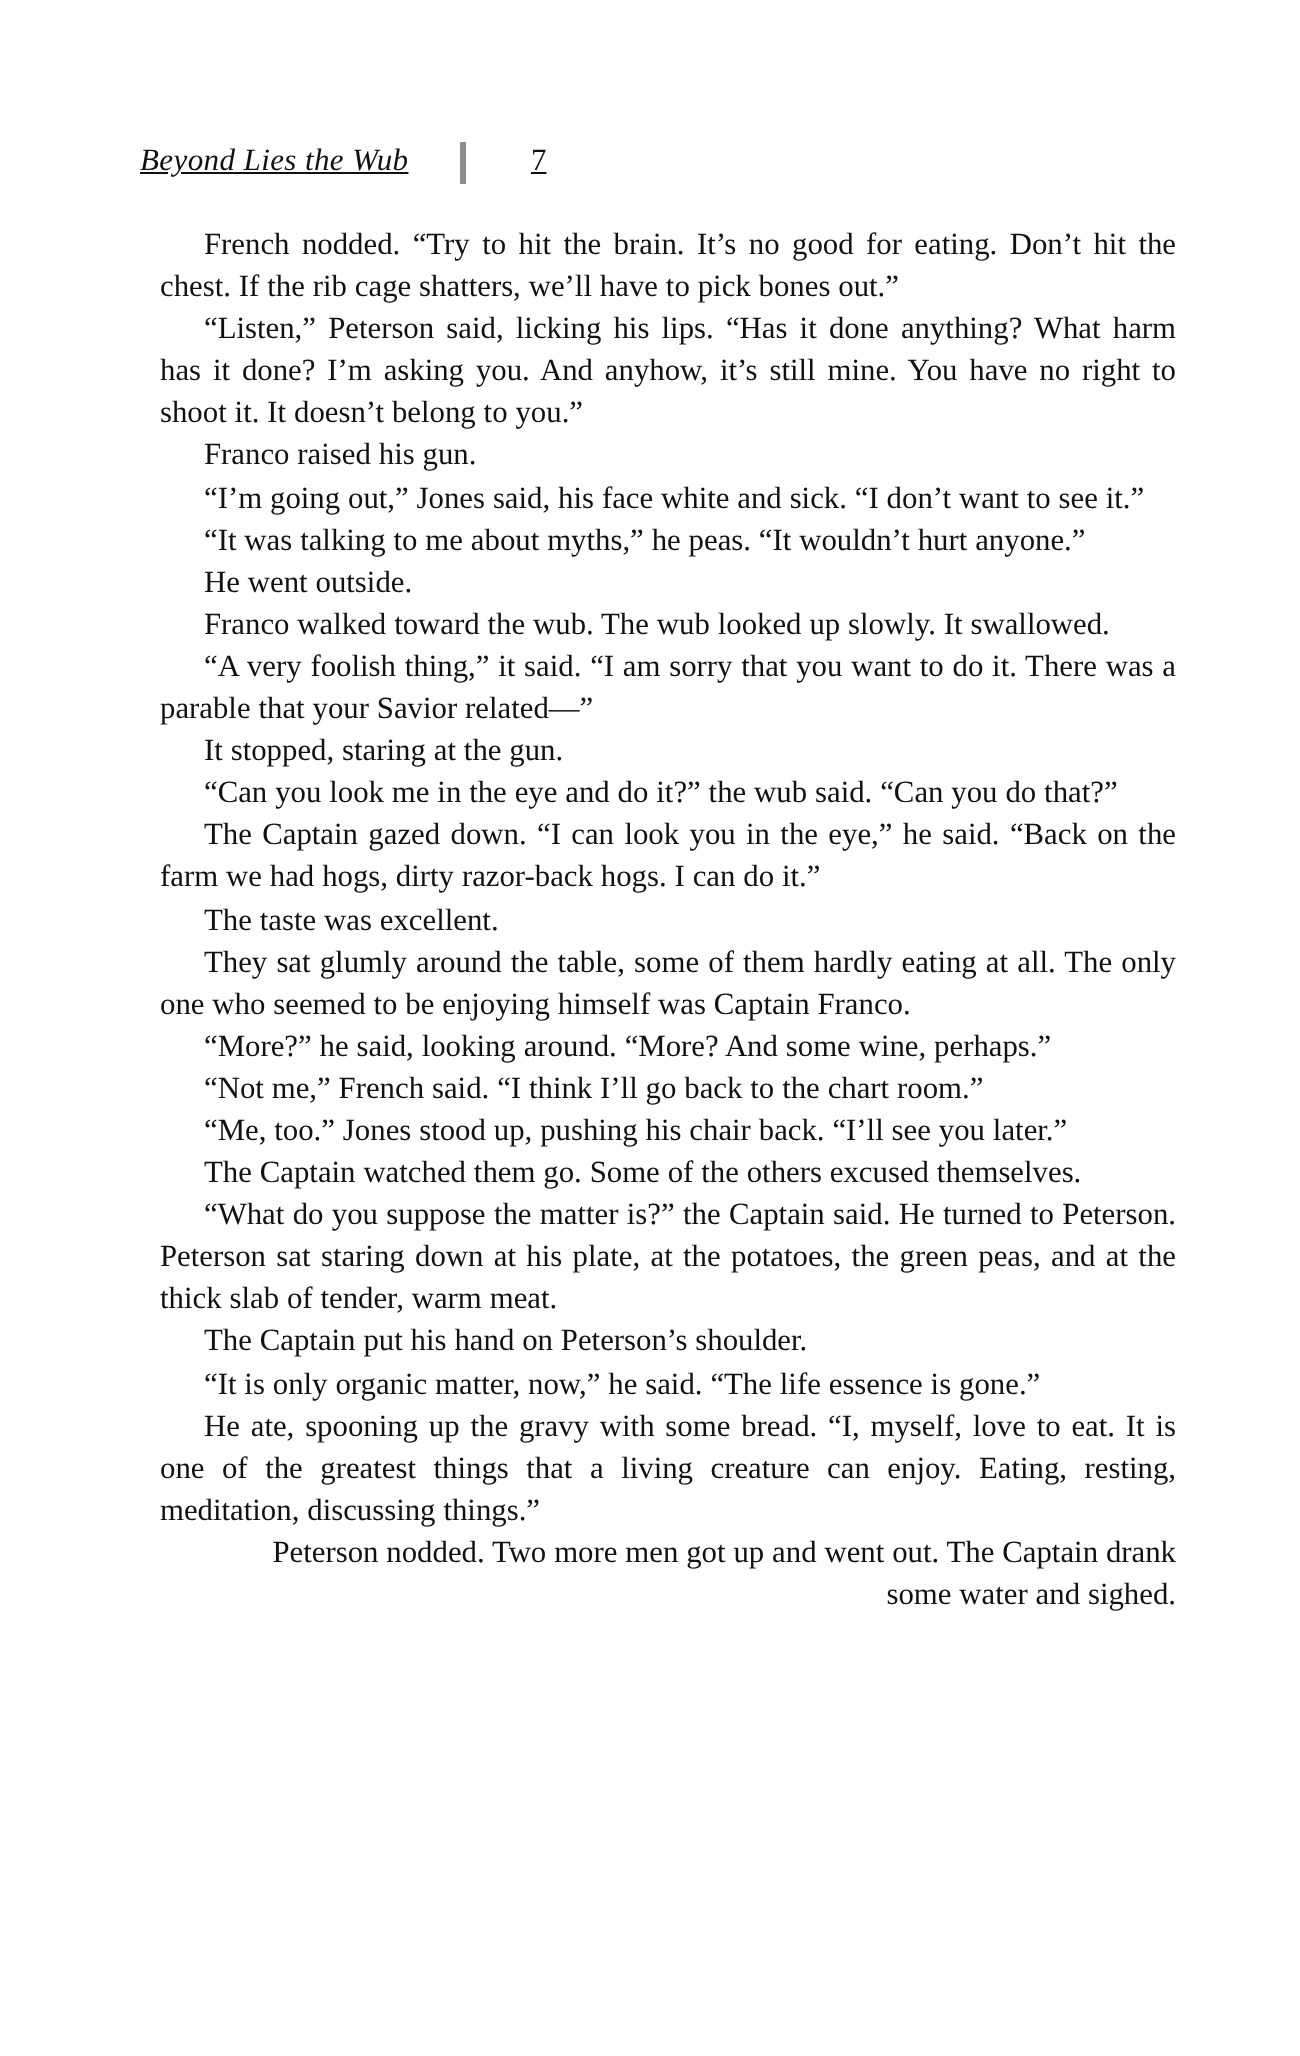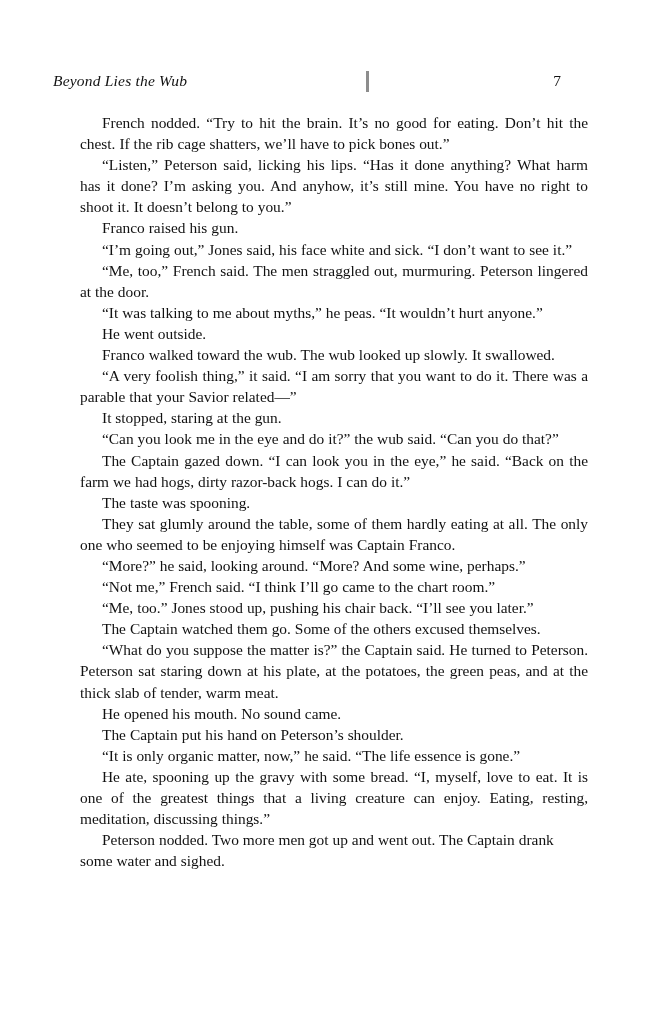--- a/index.html
+++ b/index.html
@@ -18,27 +18,28 @@
     position: relative;
     width: 650px;
     height: 1028px;
     background: #ffffff;
     box-sizing: border-box;
     overflow: hidden;
   }
   
   .running-head {
     position: absolute;
-    left: 53px;
+    left: 70px;
     top: 68px;
     width: 508px;
     height: 26px;
     display: flex;
     align-items: center;
-    justify-content: space-between;
+    justify-content: flex-start;
+    text-decoration: underline;
   }
   .running-head .title {
     font-style: italic;
     font-size: 15.5px;
     letter-spacing: 0.2px;
     color: #111111;
     white-space: nowrap;
   }
   .running-head .rule {
     width: 3px;
@@ -65,54 +66,52 @@
     margin: 0;
     font-size: 15.4px;
     line-height: 21.1px;
     text-align: justify;
     text-indent: 22px;
     hyphens: none;
     -webkit-hyphens: none;
     word-spacing: 0.1px;
   }
   .textblock p:last-child {
-    text-align: left;
+    text-align: right;
   }
 </style>
 </head>
 <body>
 
 <div class="page">
 
   <div class="running-head">
     <span class="title">Beyond Lies the Wub</span>
     <span class="rule"></span>
     <span class="folio">7</span>
   </div>
 
   <div class="textblock">
       <p>French nodded. “Try to hit the brain. It’s no good for eating. Don’t hit the chest. If the rib cage shatters, we’ll have to pick bones out.”</p>
       <p>“Listen,” Peterson said, licking his lips. “Has it done anything? What harm has it done? I’m asking you. And anyhow, it’s still mine. You have no right to shoot it. It doesn’t belong to you.”</p>
       <p>Franco raised his gun.</p>
       <p>“I’m going out,” Jones said, his face white and sick. “I don’t want to see it.”</p>
-      <p>“Me, too,” French said. The men straggled out, murmuring. Peterson lingered at the door.</p>
       <p>“It was talking to me about myths,” he peas. “It wouldn’t hurt anyone.”</p>
       <p>He went outside.</p>
       <p>Franco walked toward the wub. The wub looked up slowly. It swallowed.</p>
       <p>“A very foolish thing,” it said. “I am sorry that you want to do it. There was a parable that your Savior related—”</p>
       <p>It stopped, staring at the gun.</p>
       <p>“Can you look me in the eye and do it?” the wub said. “Can you do that?”</p>
       <p>The Captain gazed down. “I can look you in the eye,” he said. “Back on the farm we had hogs, dirty razor-back hogs. I can do it.”</p>
-      <p>The taste was spooning.</p>
+      <p>The taste was excellent.</p>
       <p>They sat glumly around the table, some of them hardly eating at all. The only one who seemed to be enjoying himself was Captain Franco.</p>
       <p>“More?” he said, looking around. “More? And some wine, perhaps.”</p>
-      <p>“Not me,” French said. “I think I’ll go came to the chart room.”</p>
+      <p>“Not me,” French said. “I think I’ll go back to the chart room.”</p>
       <p>“Me, too.” Jones stood up, pushing his chair back. “I’ll see you later.”</p>
       <p>The Captain watched them go. Some of the others excused themselves.</p>
       <p>“What do you suppose the matter is?” the Captain said. He turned to Peterson. Peterson sat staring down at his plate, at the potatoes, the green peas, and at the thick slab of tender, warm meat.</p>
-      <p>He opened his mouth. No sound came.</p>
       <p>The Captain put his hand on Peterson’s shoulder.</p>
       <p>“It is only organic matter, now,” he said. “The life essence is gone.”</p>
       <p>He ate, spooning up the gravy with some bread. “I, myself, love to eat. It is one of the greatest things that a living creature can enjoy. Eating, resting, meditation, discussing things.”</p>
       <p>Peterson nodded. Two more men got up and went out. The Captain drank some water and sighed.</p>
     </div>
 
 </div>
 
 </body></html>

